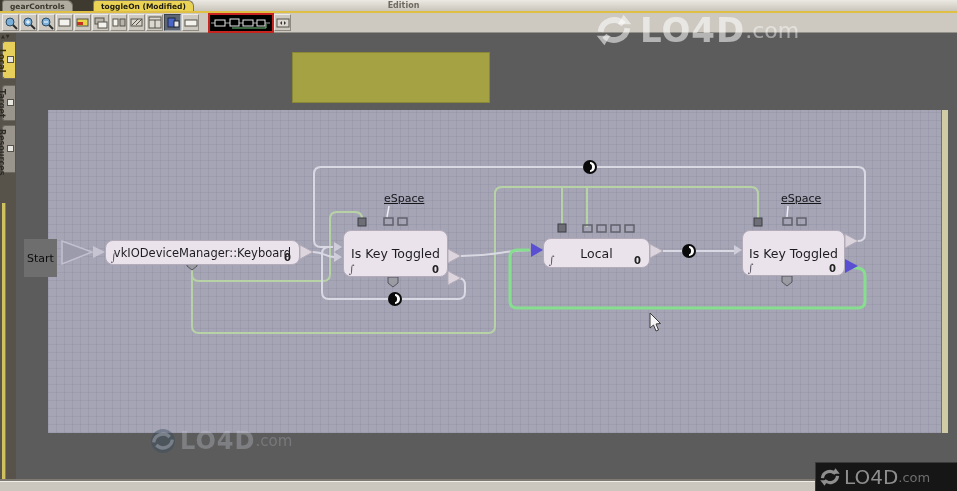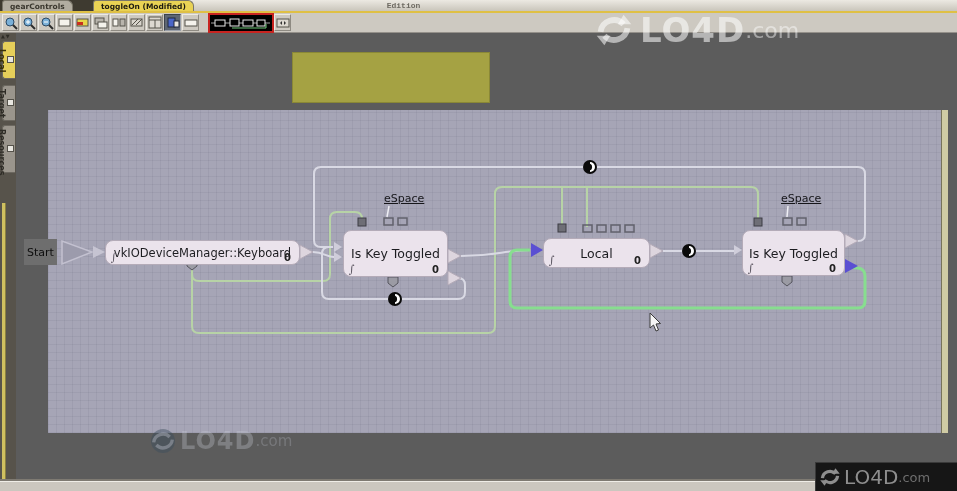--- a/index.html
+++ b/index.html
@@ -5,21 +5,21 @@
   * { box-sizing: border-box; margin: 0; padding: 0; }
   html,body { width:957px; height:491px; overflow:hidden; }
   body { font-family:"DejaVu Sans","Liberation Sans",sans-serif; background:#5c5c5c; position:relative; }
   .window { position:absolute; inset:0; background:#5c5c5c; }
 
   
   .titlebar { position:absolute; left:0; top:0; width:957px; height:11px;
     background:linear-gradient(#ece9e2,#c9c5bb); }
   .tabstrip-bg { position:absolute; left:0; top:0; width:150px; height:11px; background:#3e3a30; }
   .titlebar-title { position:absolute; left:0; top:0; width:807px; height:11px;
-    text-align:center; font-size:8px; line-height:11px; color:#6e6a62; font-weight:bold;font-family:Liberation Mono, monospace; }
+    text-align:center; font-size:8px; line-height:11px; color:#6e6a62; font-weight:bold; }
   .doc-tab { position:absolute; top:0; height:11px; font-size:7.5px; font-weight:bold;
     line-height:11px; padding:0 7px; border-radius:3px 6px 0 0; border:1px solid #7a766a; border-bottom:none; }
   .doc-tab.inactive { left:2px; background:#b2ada1; color:#3a372e; }
   .doc-tab.active { left:57px; background:#e9d254; color:#1c1a10;margin-left:36px; }
   .yellow-line { position:absolute; left:0; top:11px; width:957px; height:2px; background:#dfc045; }
 
   
   .toolbar { position:absolute; left:0; top:13px; width:957px; height:20px;
     background:#cdc9c1; border-bottom:1px solid #94908a; }
   .tbtn { position:absolute; top:1px; width:17px; height:17px; background:#cdc9c1;
@@ -61,21 +61,21 @@
   .node .nlabel { font-size:12.5px; white-space:nowrap; }
   .node .ncount { position:absolute; right:8px; bottom:1px; font-size:10px; font-weight:bold; color:#222; }
   .node .fic { position:absolute; left:5px; bottom:0px; font-size:11px; font-style:italic;
     font-family:"DejaVu Serif",serif; color:#5a5560; }
   #node-keyboard { left:57px; top:130px; width:195px; height:25px; }
   #node-keyboard .nlabel { font-size:11.5px; }
   #node-ikt1 { left:295px; top:120px; width:105px; height:47px; }
   #node-rotate { left:495px; top:128px; width:107px; height:30px; }
   #node-ikt2 { left:694px; top:120px; width:103px; height:46px; }
 
-  .start-box { position:absolute; left:24px; top:239px; width:33px; height:26px;
+  .start-box { position:absolute; left:24px; top:239px; width:33px; height:38px;
     background:#6e6e6e; color:#0e0e0e; font-size:11px; display:flex; align-items:center;
     justify-content:center; }
   .espace { position:absolute; font-size:11px; color:#16161a;text-decoration:underline; }
   #espace-1 { left:336px; top:82px; }
   #espace-2 { left:733px; top:82px; }
 
   
   .wm { pointer-events:none; position:absolute; display:flex; align-items:center; }
   .wm .wm-text { font-weight:bold; letter-spacing:1px; }
   .wm .wm-suffix { font-weight:normal; }

